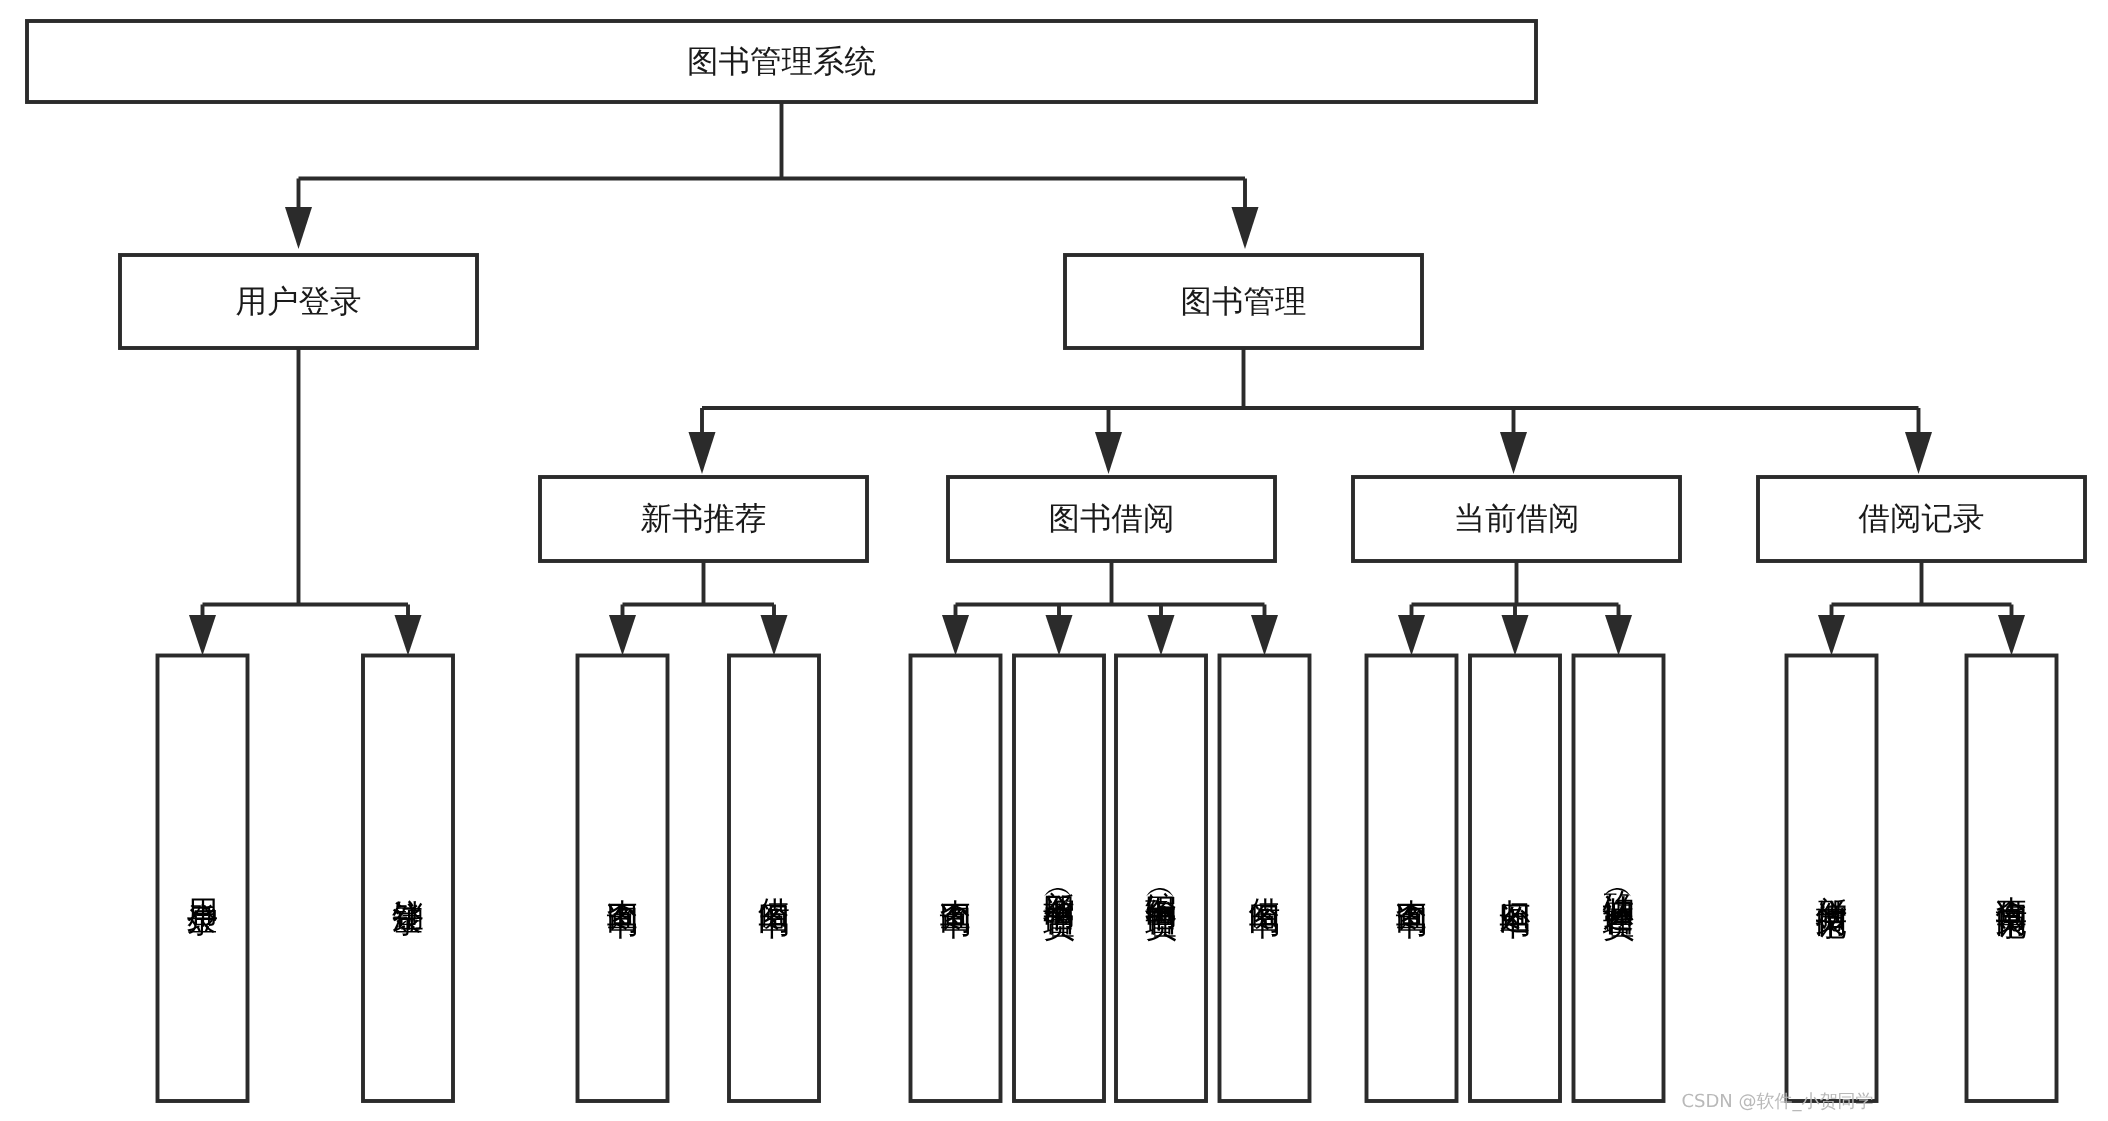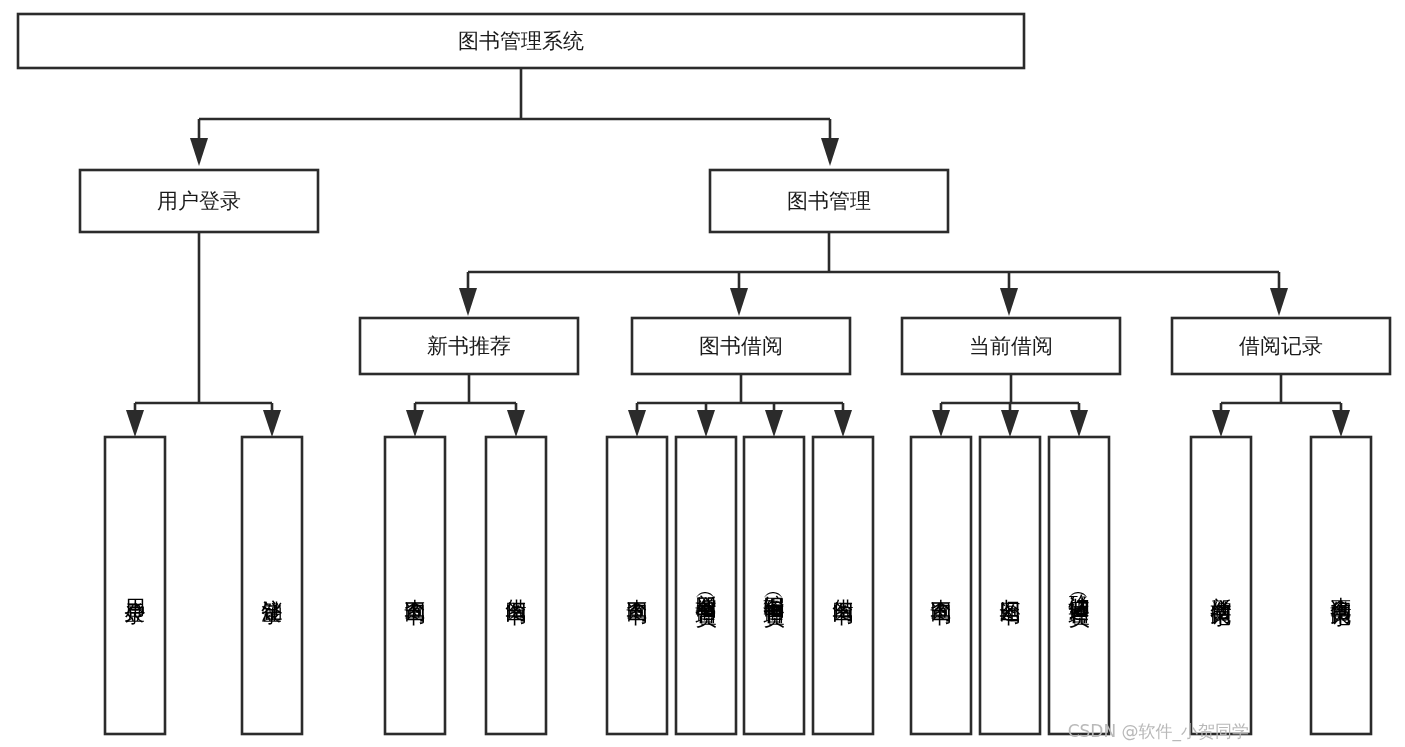--- a/index.html
+++ b/index.html
@@ -53,21 +53,21 @@
     fill: #1a1a1a;
     writing-mode: vertical-rl;
     text-orientation: upright;
     letter-spacing: 2px;
   }
   .watermark {
     position: absolute;
     right: 8px;
     bottom: 4px;
     font-family: "DejaVu Sans", "Liberation Sans", sans-serif;
-    font-size: 17px;
+    font-size: 12px;
     color: #b9b9b9;
     white-space: nowrap;
     pointer-events: none;
     user-select: none;
   }
 </style>
 </head>
 <body>
 
 <div id="diagram-root">

